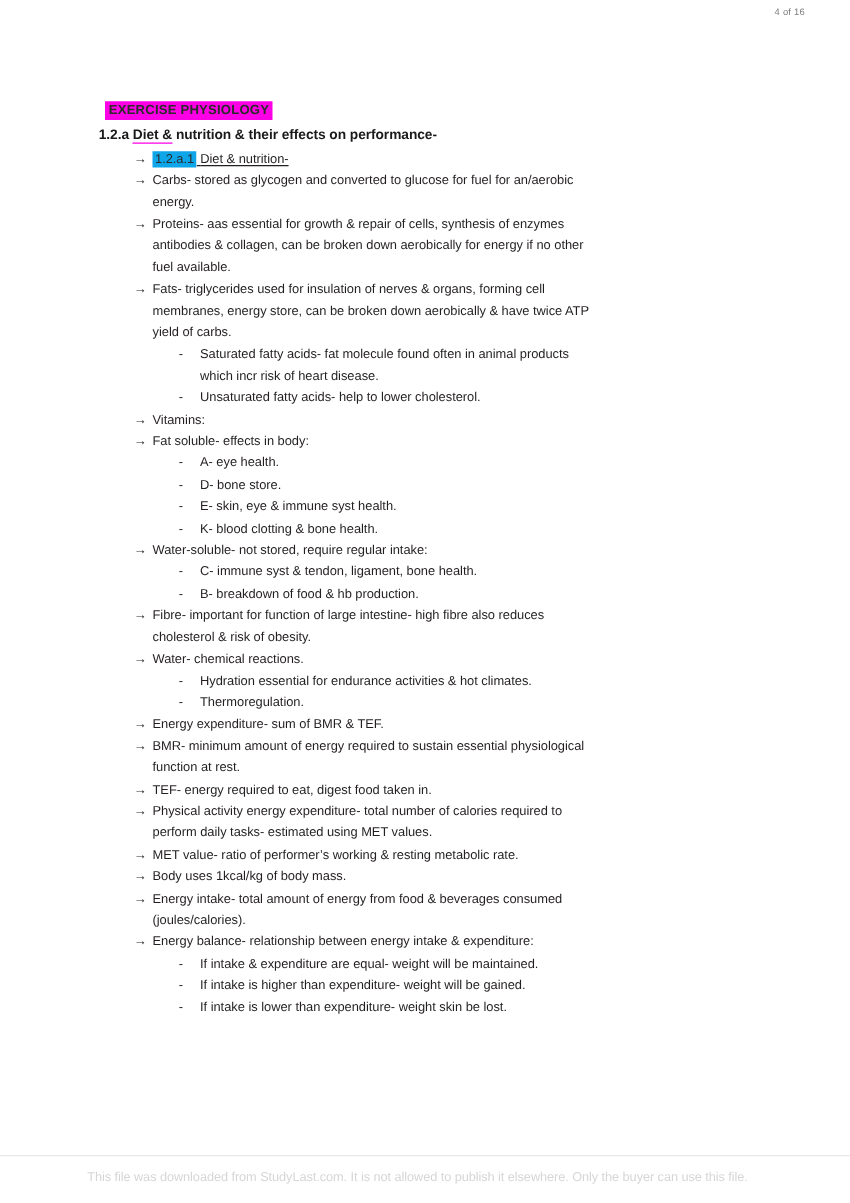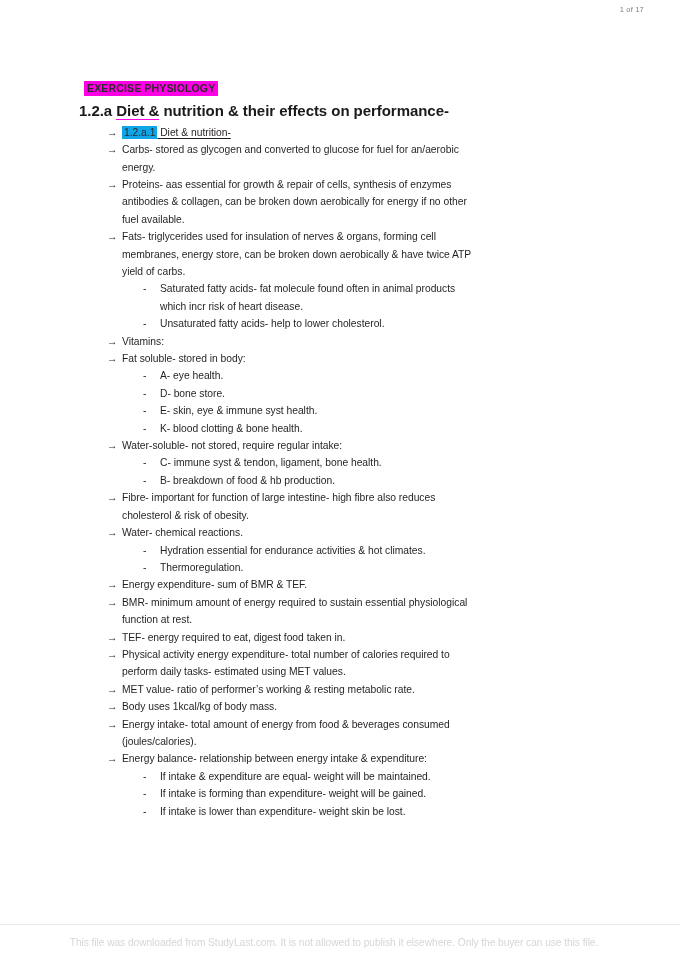--- a/index.html
+++ b/index.html
@@ -45,21 +45,21 @@
     font-size: 10.5px;
     font-weight: 600;
     letter-spacing: 0.15px;
     padding: 2px 3px 2px 3px;
     line-height: 1.05;
   }
 
   .heading {
     margin-left: 79px;
     margin-top: 6px;
-    font-size: 15px;
+    font-size: 11px;
     font-weight: bold;
     color: #1a1a1a;
     letter-spacing: -0.05px;
     line-height: 1.25;
   }
   .heading .mag-underline {
     border-bottom: 1.6px solid #ff00e6;
     padding-bottom: 0px;
   }
 
@@ -138,21 +138,21 @@
     width: 668px;
     text-align: center;
     font-size: 10.2px;
     color: #d6d6d6;
     letter-spacing: -0.05px;
   }
 </style>
 </head>
 <body>
 
-<div class="page-header">1 of 17</div>
+<div class="page-header">4 of 16</div>
 
 <div class="doc">
 
   <div class="title-bar">
     <span class="title-highlight">EXERCISE PHYSIOLOGY</span>
   </div>
 
   <div class="heading">
     <span>1.2.a </span><span class="mag-underline">Diet &amp;</span><span> nutrition &amp; their effects on performance-</span>
   </div>
@@ -188,21 +188,21 @@
       </ul>
     </li>
 
     <li class="arrow-item">
       <span class="bullet-arrow">→</span>
       <span>Vitamins:</span>
     </li>
 
     <li class="arrow-item">
       <span class="bullet-arrow">→</span>
-      <span>Fat soluble- stored in body:</span>
+      <span>Fat soluble- effects in body:</span>
       <ul class="lvl2">
         <li class="dash-item">
           <span class="bullet-dash">-</span>
           <span>A- eye health.</span>
         </li>
         <li class="dash-item">
           <span class="bullet-dash">-</span>
           <span>D- bone store.</span>
         </li>
         <li class="dash-item">
@@ -289,21 +289,21 @@
     <li class="arrow-item">
       <span class="bullet-arrow">→</span>
       <span>Energy balance- relationship between energy intake &amp; expenditure:</span>
       <ul class="lvl2">
         <li class="dash-item">
           <span class="bullet-dash">-</span>
           <span>If intake &amp; expenditure are equal- weight will be maintained.</span>
         </li>
         <li class="dash-item">
           <span class="bullet-dash">-</span>
-          <span>If intake is forming than expenditure- weight will be gained.</span>
+          <span>If intake is higher than expenditure- weight will be gained.</span>
         </li>
         <li class="dash-item">
           <span class="bullet-dash">-</span>
           <span>If intake is lower than expenditure- weight skin be lost.</span>
         </li>
       </ul>
     </li>
 
   </ul>
 </div>

